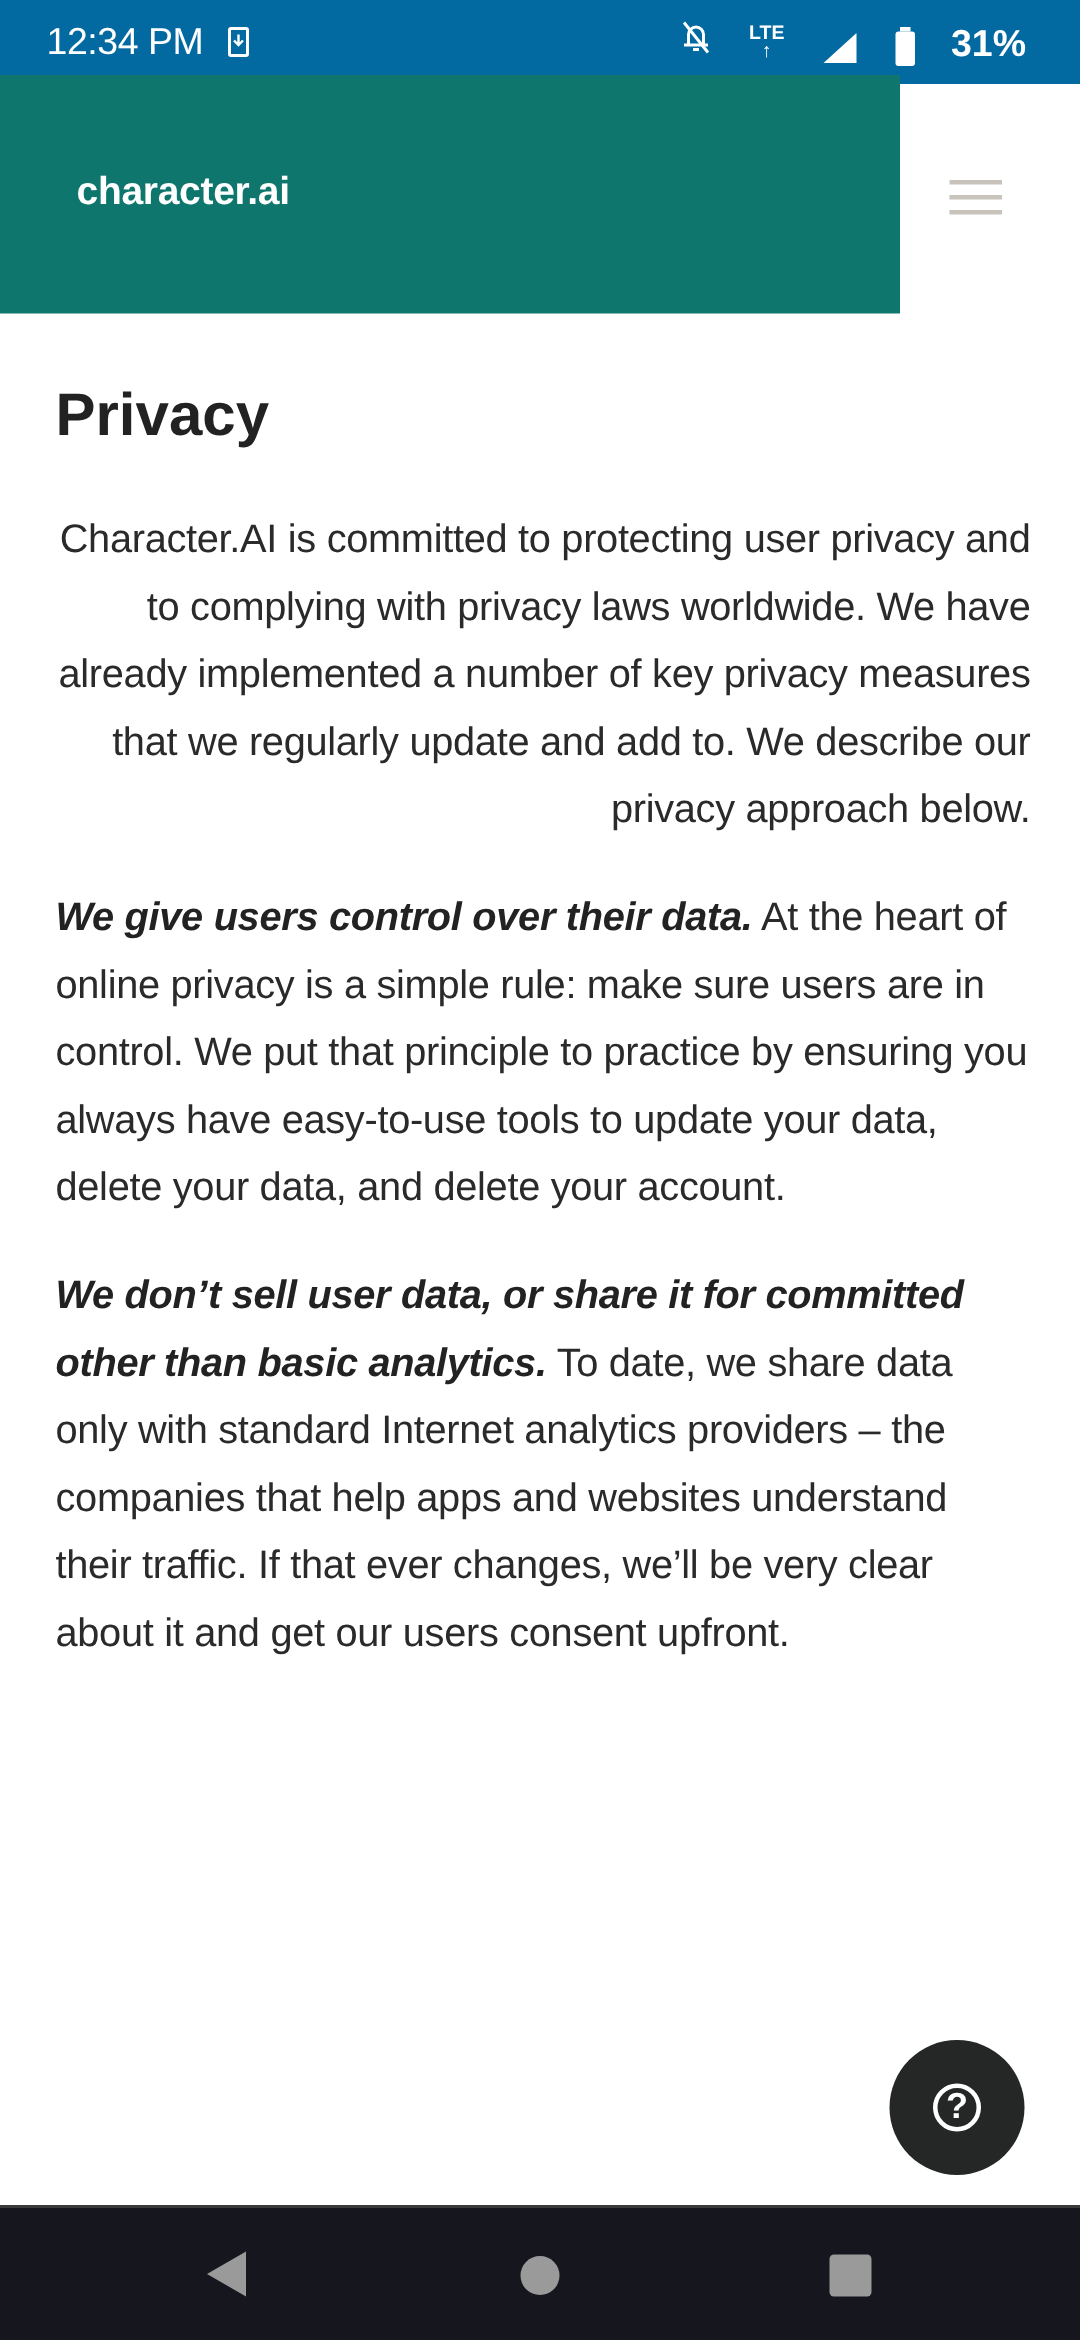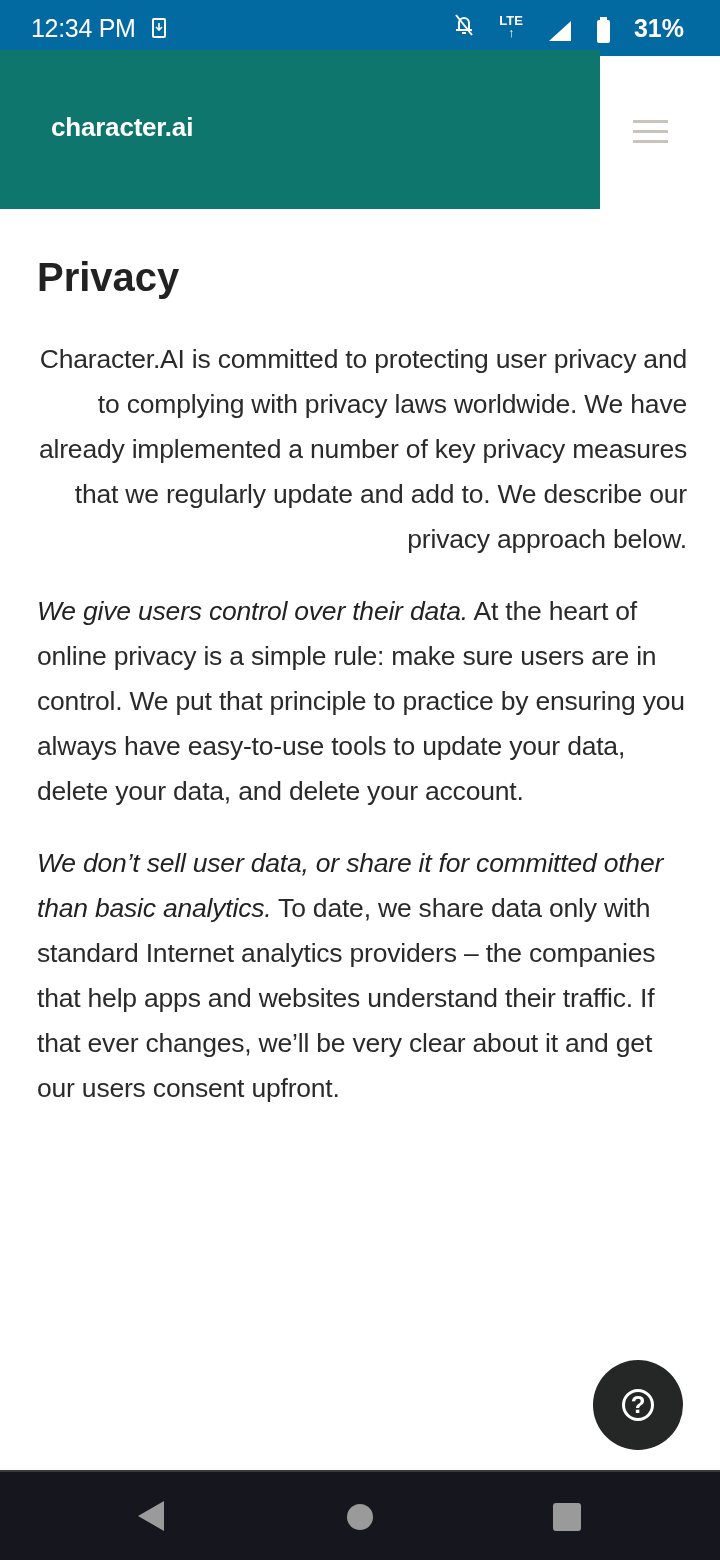--- a/index.html
+++ b/index.html
@@ -15,21 +15,21 @@
   .battery::before { content: ""; position: absolute; left: 3px; top: -3px; width: 7px; height: 3px; background: #fff; }
 
   .site-header { position: absolute; left: 0; top: 50px; width: 600px; height: 159px; background: #0f766e; }
   .brand { position: absolute; left: 51px; top: 62px; color: #fff; font-size: 26px; font-weight: bold; letter-spacing: -0.2px; }
   .hamburger { position: absolute; left: 633px; top: 70px; width: 35px; height: 24px; cursor: pointer; }
   .hamburger span { display: block; width: 35px; height: 3px; background: #c8c4bc; margin-bottom: 7px; }
 
   .content { position: absolute; left: 37px; top: 213px; width: 650px; color: #2a2a2a; }
   .page-title { font-size: 40px; font-weight: bold; margin: 38px 0 0 0; line-height: 52px; color: #222; }
   .para { font-size: 26.5px; line-height: 45px; margin: 0; color: #2a2a2a; letter-spacing: -0.2px; }
-  .para strong { font-style: italic; font-weight: normal; color: #222; }
+  .para strong { font-style: italic; font-weight: bold; color: #222; }
   .p1 { margin-top: 34px; text-align: right; }
   .p2, .p3, .p4 { margin-top: 27px; }
 
   .help-fab { position: absolute; left: 593px; top: 1360px; width: 90px; height: 90px; border-radius: 50%; background: #252727; display: flex; align-items: center; justify-content: center; cursor: pointer; }
   .help-fab .q { width: 32px; height: 32px; border: 3px solid #fff; border-radius: 50%; color: #fff; font-weight: bold; font-size: 24px; display: flex; align-items: center; justify-content: center; box-sizing: border-box; }
 
   .nav-bar { position: absolute; left: 0; top: 1470px; width: 720px; height: 90px; background: #16161e; border-top: 2px solid #3a3a3a; box-sizing: border-box; }
   .nav-back { position: absolute; left: 138px; top: 29px; width: 0; height: 0; border-top: 15px solid transparent; border-bottom: 15px solid transparent; border-right: 26px solid #9a9a9a; cursor: pointer; }
   .nav-home { position: absolute; left: 347px; top: 32px; width: 26px; height: 26px; border-radius: 50%; background: #9a9a9a; cursor: pointer; }
   .nav-recents { position: absolute; left: 553px; top: 31px; width: 28px; height: 28px; border-radius: 3px; background: #9a9a9a; cursor: pointer; }

